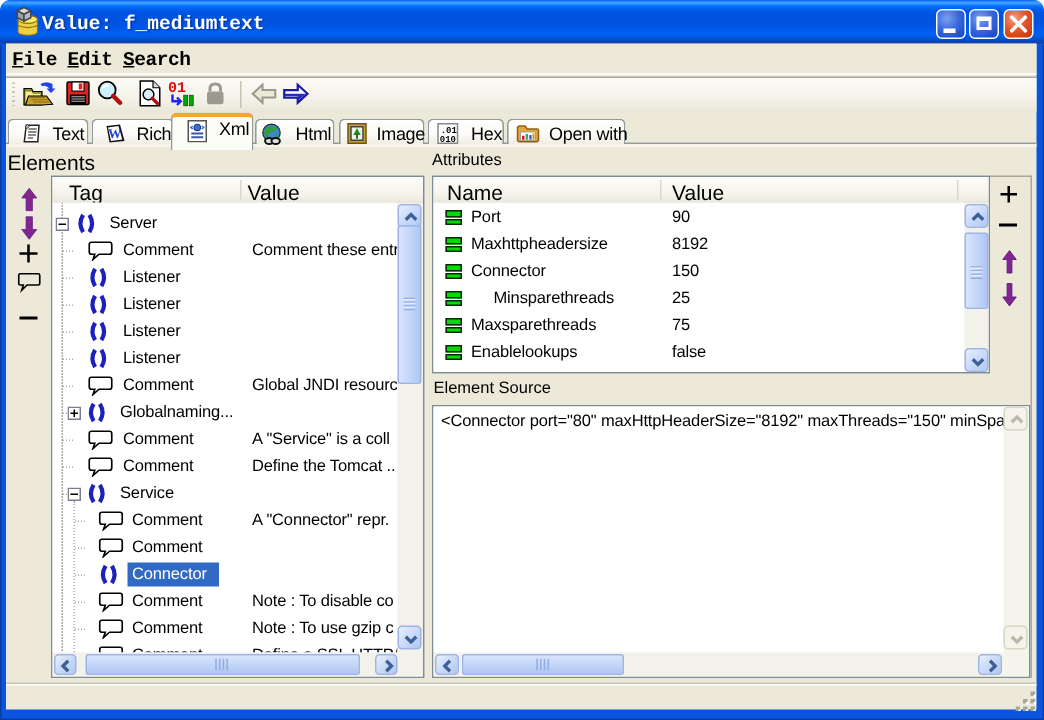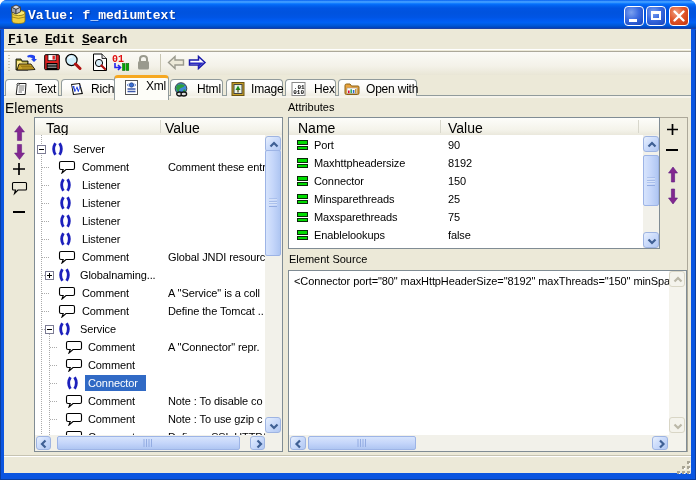--- a/index.html
+++ b/index.html
@@ -383,21 +383,21 @@
     <div class="gicon" style="left:8px;top:41px;">
         <i style="top:0;"></i>
         <i style="top:5.5px;"></i>
       </div>
     <div class="row" style="left:25px;top:38px;line-height:16px;">Connector</div>
     <div class="row" style="left:159px;top:38px;line-height:16px;">150</div>
     <div class="gicon" style="left:8px;top:59px;">
         <i style="top:0;"></i>
         <i style="top:5.5px;"></i>
       </div>
-    <div class="row" style="left:25px;top:56px;line-height:16px;">Minsparethreads</div>
+    <div class="row" style="left:40px;top:56px;line-height:16px;">Minsparethreads</div>
     <div class="row" style="left:159px;top:56px;line-height:16px;">25</div>
     <div class="gicon" style="left:8px;top:77px;">
         <i style="top:0;"></i>
         <i style="top:5.5px;"></i>
       </div>
     <div class="row" style="left:25px;top:74px;line-height:16px;">Maxsparethreads</div>
     <div class="row" style="left:159px;top:74px;line-height:16px;">75</div>
     <div class="gicon" style="left:8px;top:95px;">
         <i style="top:0;"></i>
         <i style="top:5.5px;"></i>

